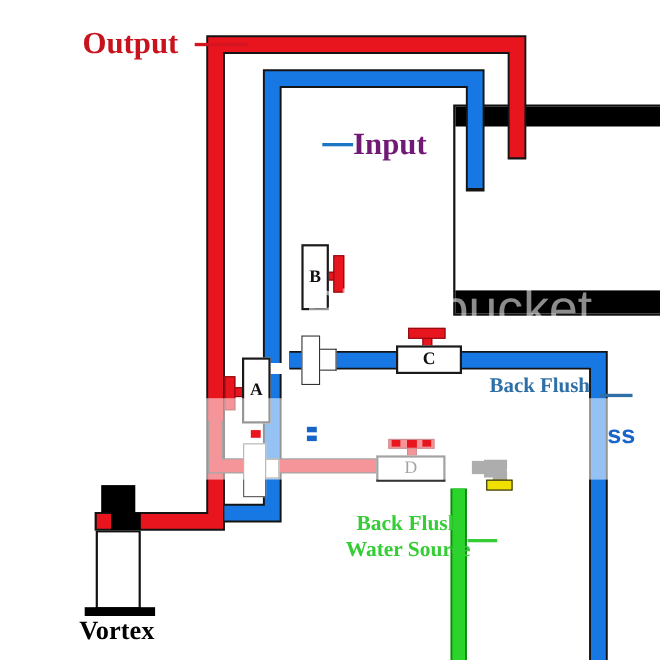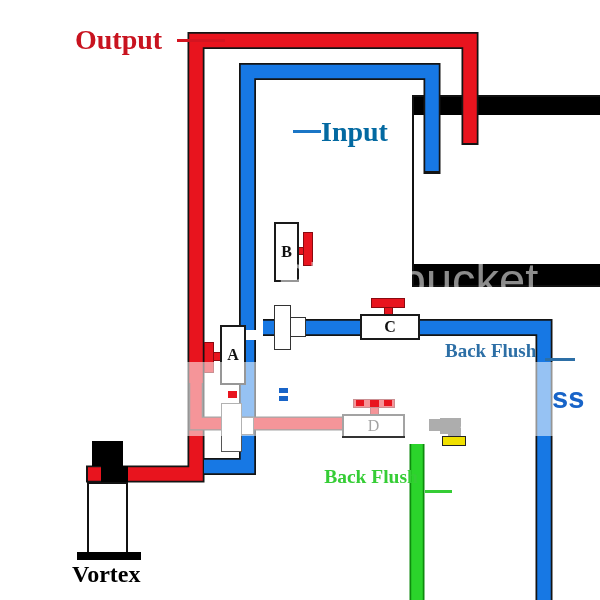--- a/index.html
+++ b/index.html
@@ -101,38 +101,39 @@
 
   <div class="abs black" style="left:55px;top:441px;width:31px;height:25px;"></div>
   <div class="abs black" style="left:64px;top:463px;width:13px;height:21px;"></div>
   <div class="abs black" style="left:73px;top:466px;width:18px;height:16px;"></div>
   <div class="abs canister" style="left:50px;top:482px;width:41px;height:72px;"></div>
   <div class="abs black" style="left:40px;top:552px;width:64px;height:8px;"></div>
 
   <div class="abs lbl" style="left:38px;top:24px;font-size:28px;color:#c8131f;">Output</div>
   <div class="abs leader" style="left:140px;top:39px;width:48px;height:3px;background:#d41420;"></div>
 
-  <div class="abs lbl" style="left:284px;top:116px;font-size:28px;color:#0369a1;">Input</div>
+  <div class="abs lbl" style="left:284px;top:116px;font-size:28px;color:#701a75;">Input</div>
   <div class="abs leader" style="left:256px;top:130px;width:28px;height:3px;background:#1b76c6;"></div>
 
   <div class="abs lbl" style="left:408px;top:340px;font-size:19px;line-height:21.5px;color:#2d6fa6;">
     <div>Back Flush</div>
   </div>
   <div class="abs leader" style="left:508px;top:358px;width:30px;height:2.5px;background:#2d6fa6;"></div>
 
   <div class="abs lbl" style="left:252px;top:465px;width:164px;text-align:center;font-size:19.5px;line-height:23px;color:#35cd35;">
     <div>Back Flush</div>
+    <div>Water Source</div>
   </div>
   <div class="abs leader" style="left:388px;top:490px;width:27px;height:2.5px;background:#35cd35;"></div>
 
   <div class="abs lbl" style="left:35px;top:561px;font-size:24px;color:#000;">Vortex</div>
 
   <div class="abs brand" style="left:240px;top:252px;">Photobucket</div>
   <div class="abs band"></div>
-  <div class="abs frag" style="left:515px;top:382px;font-family:'Liberation Sans',sans-serif;font-weight:bold;font-size:29px;color:#1864c8;">ss</div>
+  <div class="abs frag" style="left:515px;top:382px;font-family:'Liberation Sans',sans-serif;font-weight:bold;font-size:23px;color:#1864c8;">ss</div>
   <div class="abs frag" style="left:242px;top:388px;width:9px;height:5px;background:#1864c8;"></div>
   <div class="abs frag" style="left:242px;top:396px;width:9px;height:5px;background:#1864c8;"></div>
   <div class="abs frag" style="left:319px;top:400px;width:8px;height:6px;background:#e8141e;"></div>
   <div class="abs frag" style="left:333px;top:400px;width:9px;height:7px;background:#e8141e;"></div>
   <div class="abs frag" style="left:347px;top:400px;width:8px;height:6px;background:#e8141e;"></div>
   <div class="abs frag" style="left:191px;top:391px;width:9px;height:7px;background:#e8141e;"></div>
 
 </div>
 
 </body></html>

